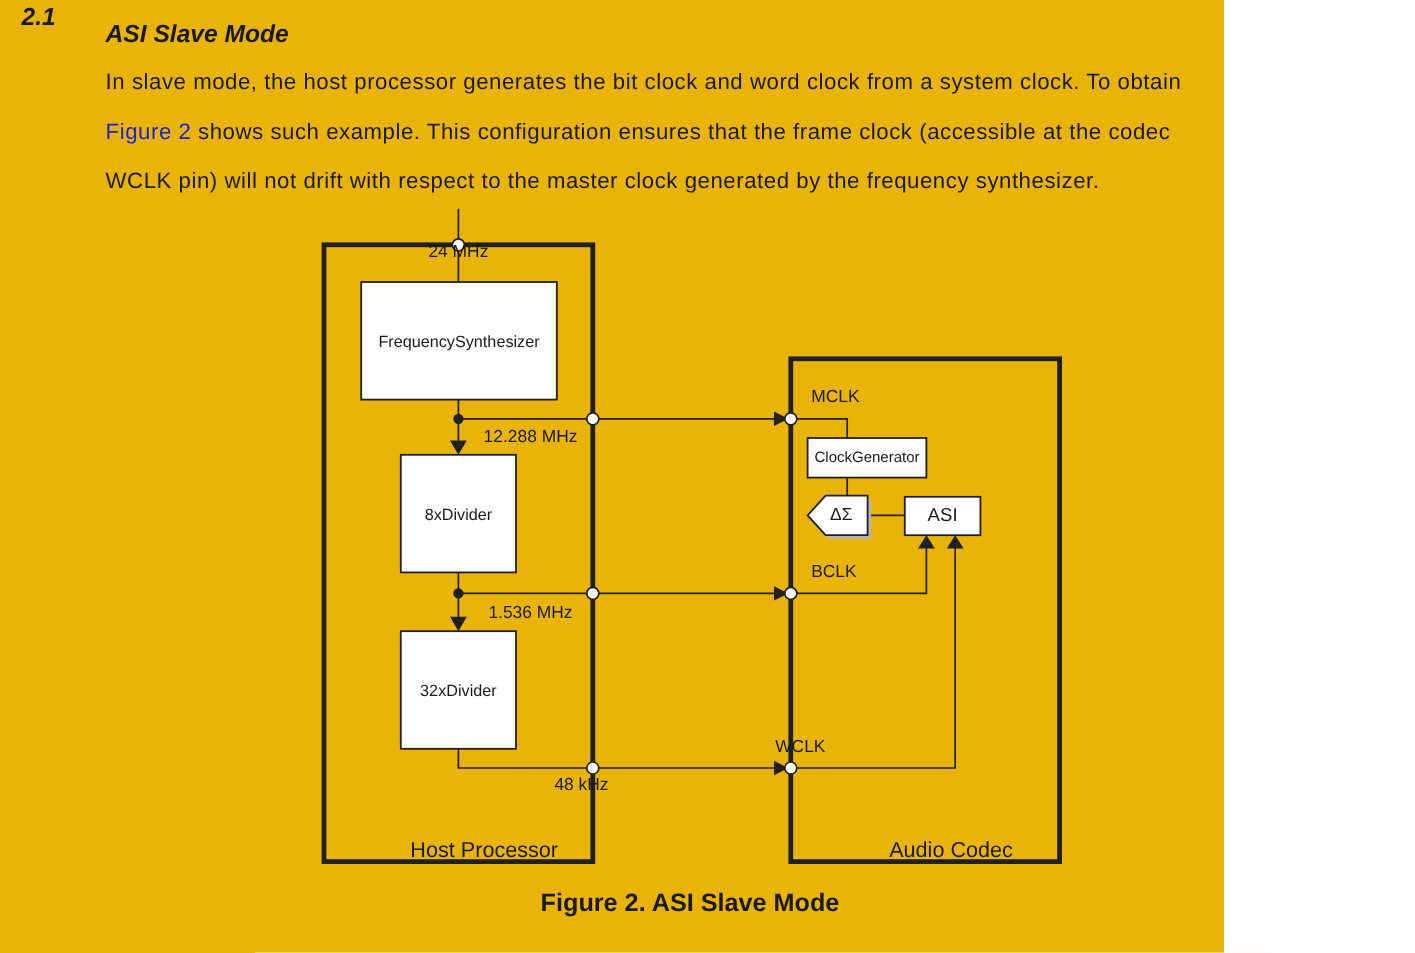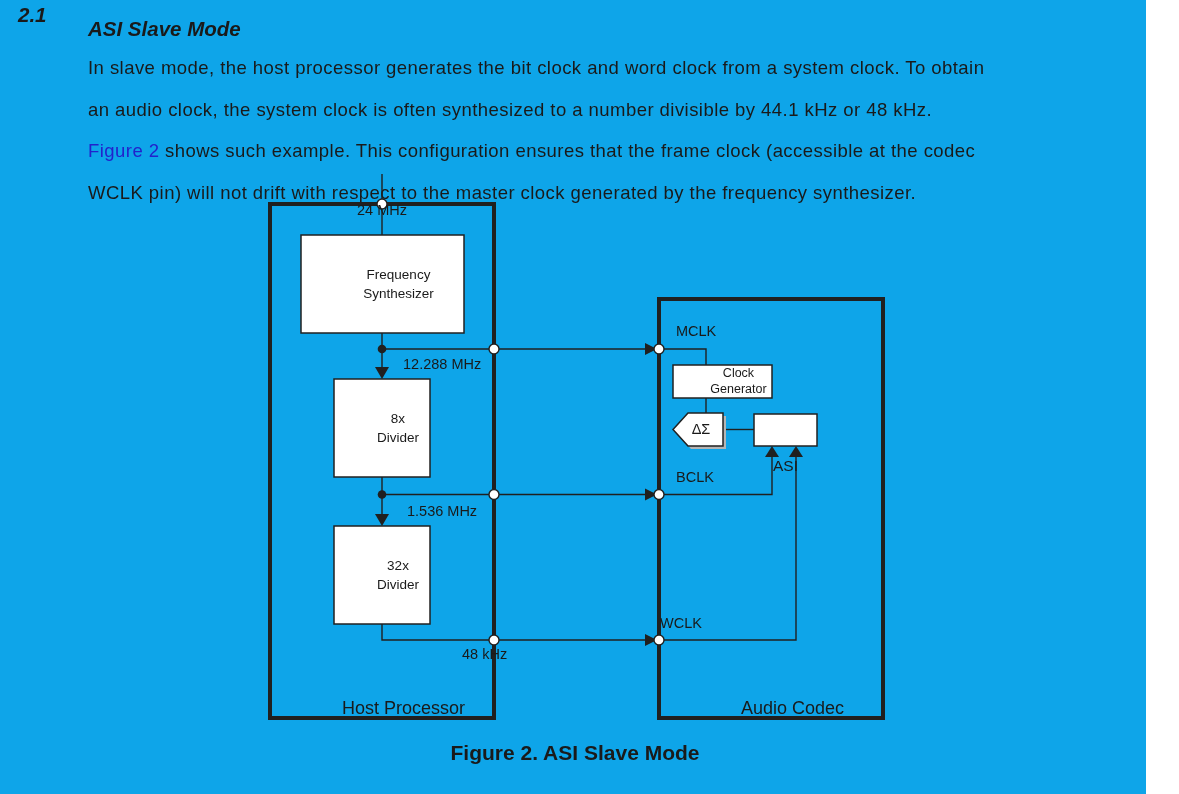--- a/index.html
+++ b/index.html
@@ -1,21 +1,21 @@
 <!DOCTYPE html>
 <html><head>
 <meta charset="utf-8">
 <style>
   * { margin: 0; padding: 0; box-sizing: border-box; }
   html, body { background: #ffffff; }
   .page {
     position: relative;
-    width: 1146px;
+    width: 1020px;
     height: 794px;
-    background: #0ea5e9;
+    background: #eab308;
     font-family: "Liberation Sans", sans-serif;
     color: #1a1a1a;
     overflow: hidden;
   }
   .heading {
     position: absolute;
     top: 3px; left: 0;
     font-size: 20.5px;
     font-weight: bold;
     font-style: italic;
@@ -36,28 +36,27 @@
   .diagram-svg { position: absolute; top: 0; left: 0; }
   .dlabel {
     position: absolute;
     font-size: 14.5px;
     color: #1a1a1a;
     white-space: nowrap;
   }
   .block-label {
     position: absolute;
     display: flex;
-    flex-direction: column;
+    flex-direction: row;
     align-items: center;
     justify-content: center;
     text-align: center;
     font-size: 13.5px;
     line-height: 19px;
     color: #1a1a1a;
-    margin-left: 16px;
   }
   .block-label.small { font-size: 12.5px; line-height: 15.5px; text-align: center; }
   .outer-label {
     position: absolute;
     text-align: center;
     font-weight: normal;
     font-size: 18px;
     white-space: nowrap;
     padding-left: 43px;
   }
@@ -82,21 +81,20 @@
 
 <div class="page">
 
   <div class="heading">
     <span class="sec-num">2.1</span>
     <span class="sec-title">ASI Slave Mode</span>
   </div>
 
   <div class="body-text">
     <span class="line">In slave mode, the host processor generates the bit clock and word clock from a system clock. To obtain</span>
-    <span class="line">an audio clock, the system clock is often synthesized to a number divisible by 44.1 kHz or 48 kHz.</span>
     <span class="line"><span class="doc-link" style="color: rgb(34, 34, 204);">Figure 2</span><span> shows such example. This configuration ensures that the frame clock (accessible at the codec</span></span>
     <span class="line">WCLK pin) will not drift with respect to the master clock generated by the frequency synthesizer.</span>
   </div>
 
   <svg class="diagram-svg" width="1179" height="794" viewBox="0 0 1179 794">
     <g fill="none" stroke="#202020" stroke-width="1.4">
 
       <path d="M382 174 V235"></path>
 
       <path d="M382 333 V368"></path>
@@ -182,23 +180,23 @@
 
   <div class="dlabel" style="left:676px; top:323px;">MCLK</div>
 
   <div class="block-label small" style="left:673px; top:365px; width:99px; height:33px;">
     <span>Clock</span>
     <span>Generator</span>
   </div>
 
   <div class="centered-cell dlabel" style="left:678px; top:413px; width:46px; height:32px;">ΔΣ</div>
 
-  <div class="centered-cell" style="left:754px; top:414px; width:63px; height:32px; font-size:15.5px;margin-top:36px;">ASI</div>
+  <div class="centered-cell" style="left:754px; top:414px; width:63px; height:32px; font-size:15.5px;">ASI</div>
 
   <div class="dlabel" style="left:676px; top:469px;">BCLK</div>
 
-  <div class="dlabel" style="left:660px; top:615px;">WCLK</div>
+  <div class="dlabel" style="left:646px; top:615px;">WCLK</div>
 
   <div class="outer-label" style="left:657px; top:698px; width:228px;text-align:center;">Audio Codec</div>
 
   <div class="figure-caption">Figure 2. ASI Slave Mode</div>
 
 </div>
 
 </body></html>

